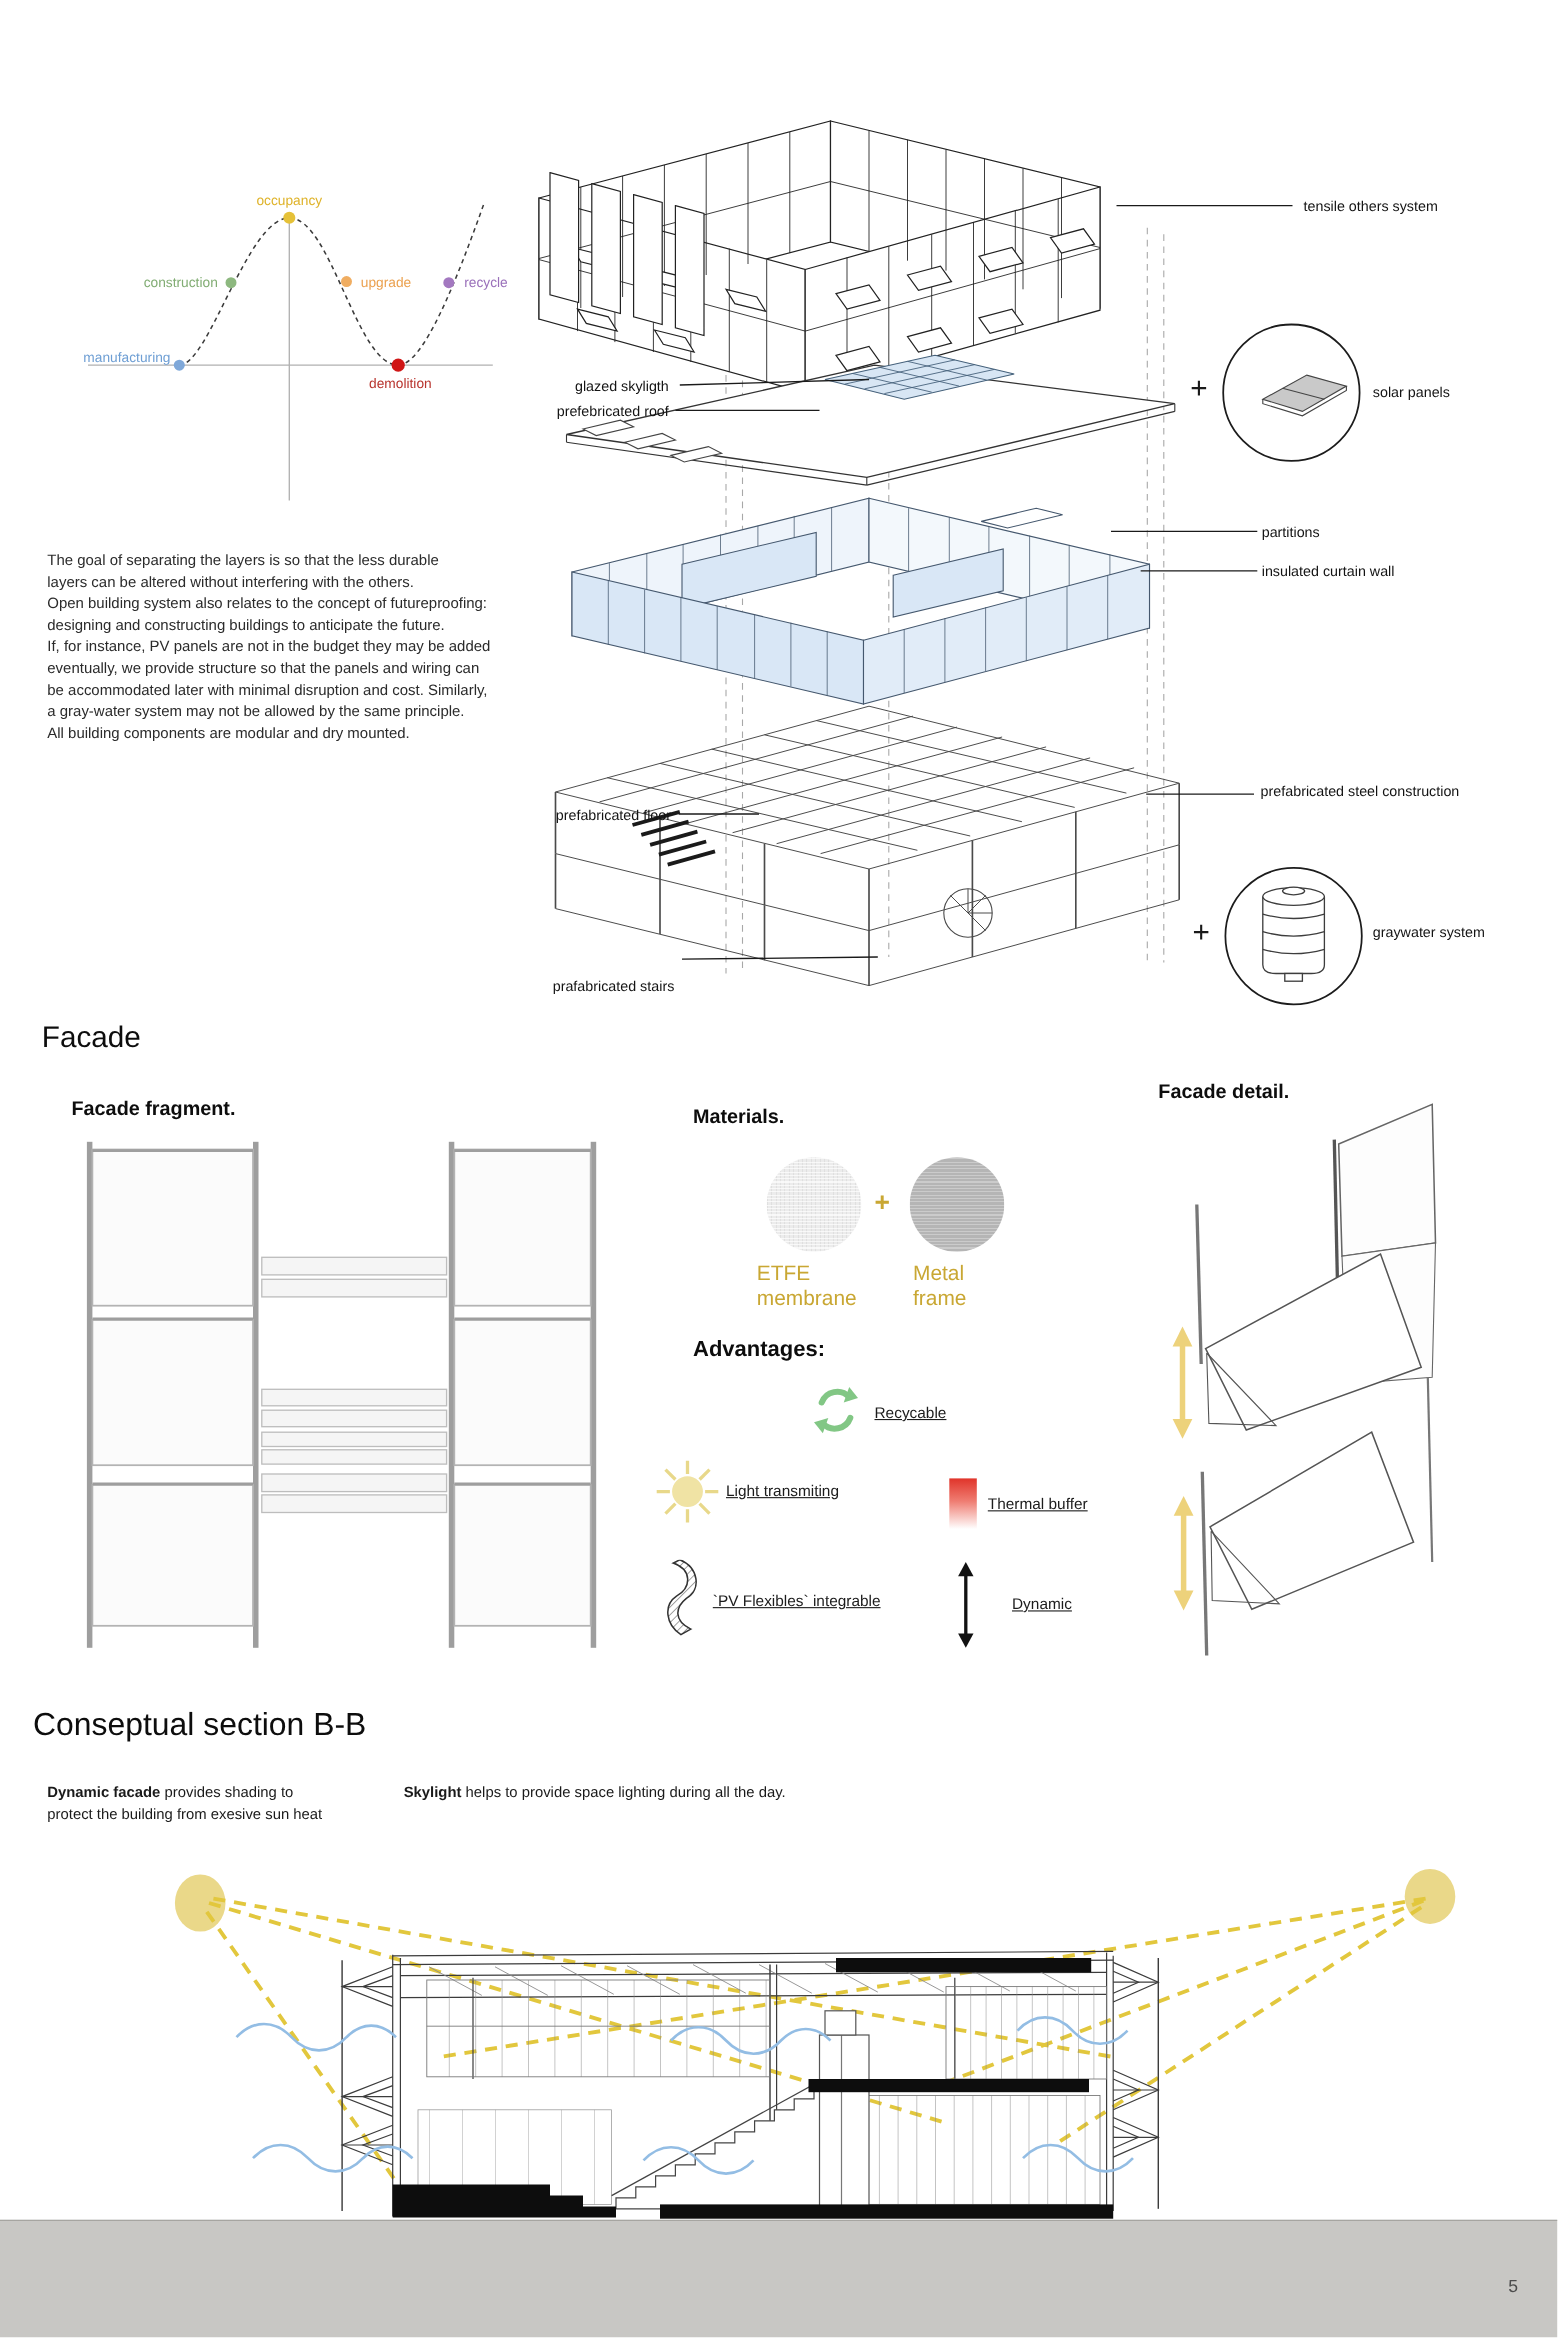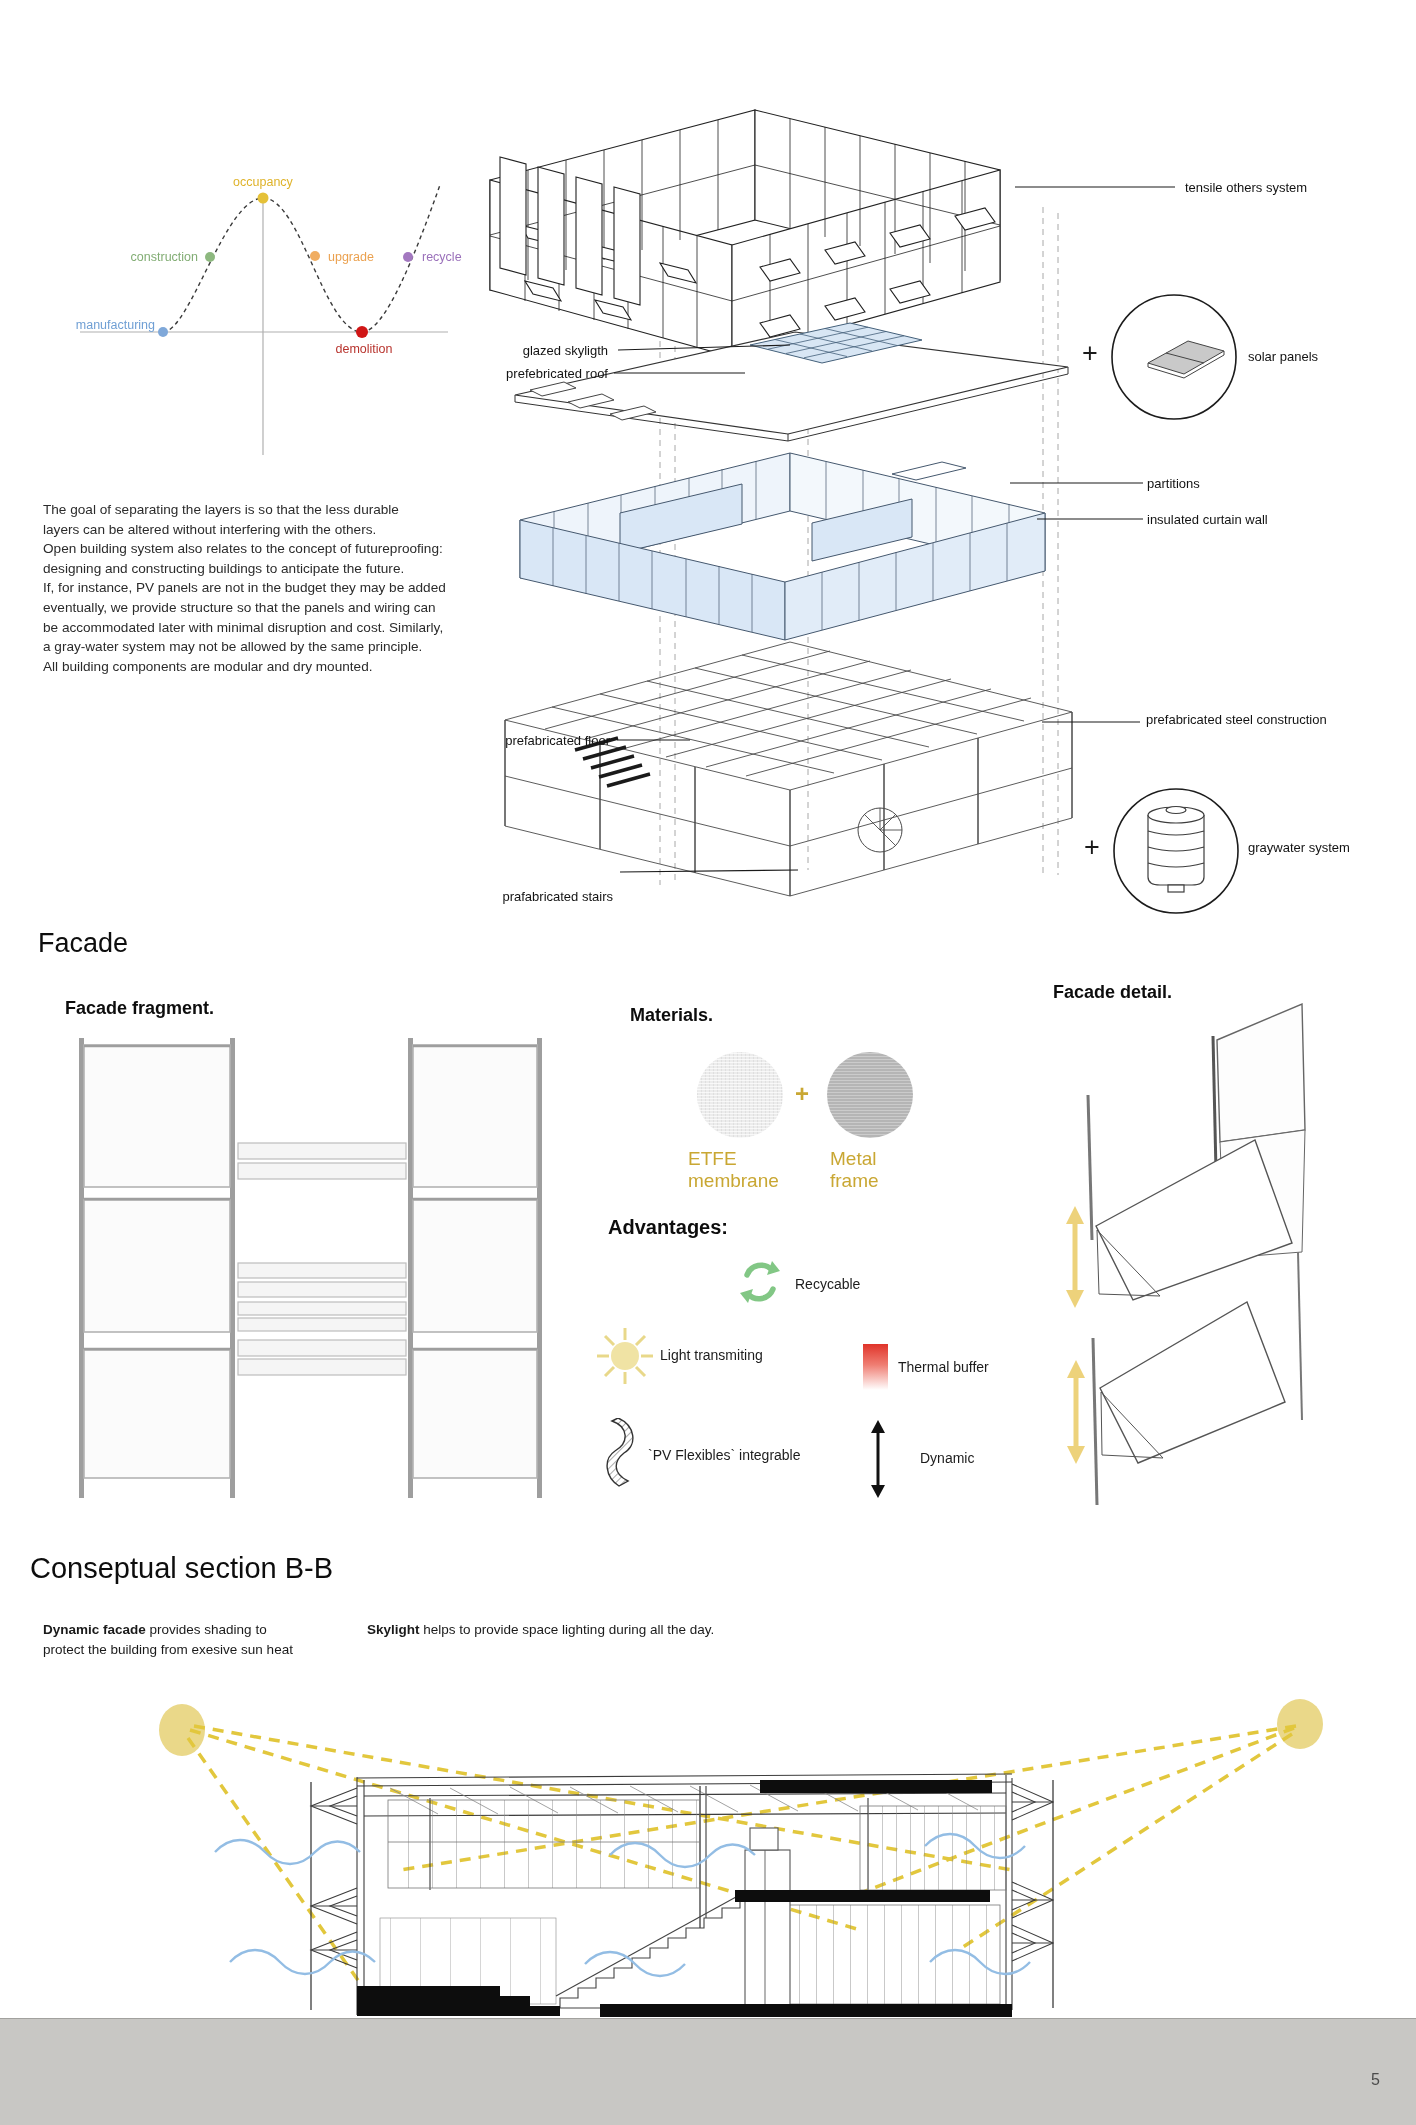--- a/index.html
+++ b/index.html
@@ -15,21 +15,21 @@
   .para{font-size:13.6px;line-height:19.6px;color:#2b2b2b;white-space:pre-line;}
   .plus{font-size:27px;color:#1a1a1a;font-weight:400;}
   .goldplus{font-size:24px;color:#c9a733;font-weight:700;}
   .goldlabel{font-size:19px;color:#c9a733;}
   .circle{border-radius:50%;}
   .etfe{background:#ececec;
         background-image:repeating-linear-gradient(0deg,rgba(255,255,255,.7) 0 1px,transparent 1px 3px),
                          repeating-linear-gradient(90deg,rgba(200,200,200,.35) 0 1px,transparent 1px 4px);}
   .metal{background:#b5b5b5;
         background-image:repeating-linear-gradient(0deg,rgba(255,255,255,.30) 0 1px,transparent 1px 3px);}
-  .advlabel{font-size:14px;color:#1c1c1c;white-space:nowrap;}
+  .advlabel{font-size:14px;color:#1c1c1c;white-space:nowrap;text-decoration:underline;}
   .note{font-size:13.5px;line-height:1.5;color:#1a1a1a;}
   .note b{font-weight:700;}
   .thermal{width:25px;height:46px;background:linear-gradient(to bottom,#e0342a 0%,#ef7d72 45%,rgba(255,255,255,0) 100%);}
   .ground{background:#c8c7c4;border-top:1px solid #a2a19e;}
   .pagenum{font-size:16px;color:#4c4c4c;}
 </style>
 </head>
 <body>
 
 <div class="page">
@@ -334,21 +334,21 @@
     </g>
   </svg>
 
   <div class="abs subhead" style="left:630px;top:1005px;">Materials.</div>
   <div class="abs circle etfe" style="left:697px;top:1052px;width:86px;height:86px;"></div>
   <div class="abs goldplus" style="left:795px;top:1080px;">+</div>
   <div class="abs circle metal" style="left:827px;top:1052px;width:86px;height:86px;"></div>
   <div class="abs goldlabel" style="left:688px;top:1148px;width:110px;">ETFE membrane</div>
   <div class="abs goldlabel" style="left:830px;top:1148px;width:90px;">Metal frame</div>
 
-  <div class="abs advhead" style="left:608px;top:1216px;text-align:center;">Advantages:</div>
+  <div class="abs advhead" style="left:630px;top:1216px;text-align:center;">Advantages:</div>
 
   <svg class="abs" style="left:736px;top:1258px;" width="48" height="48">
     <g stroke="#82c785" stroke-width="5.5" fill="none" stroke-linecap="round">
       <path d="M11,17 A15,15 0 0 1 36,12"></path>
       <path d="M37,31 A15,15 0 0 1 12,36"></path>
     </g>
     <polygon points="36,3 44,13 31,17" fill="#82c785"></polygon>
     <polygon points="12,45 4,35 17,31" fill="#82c785"></polygon>
   </svg>
   <div class="abs advlabel" style="left:795px;top:1276px;">Recycable</div>

